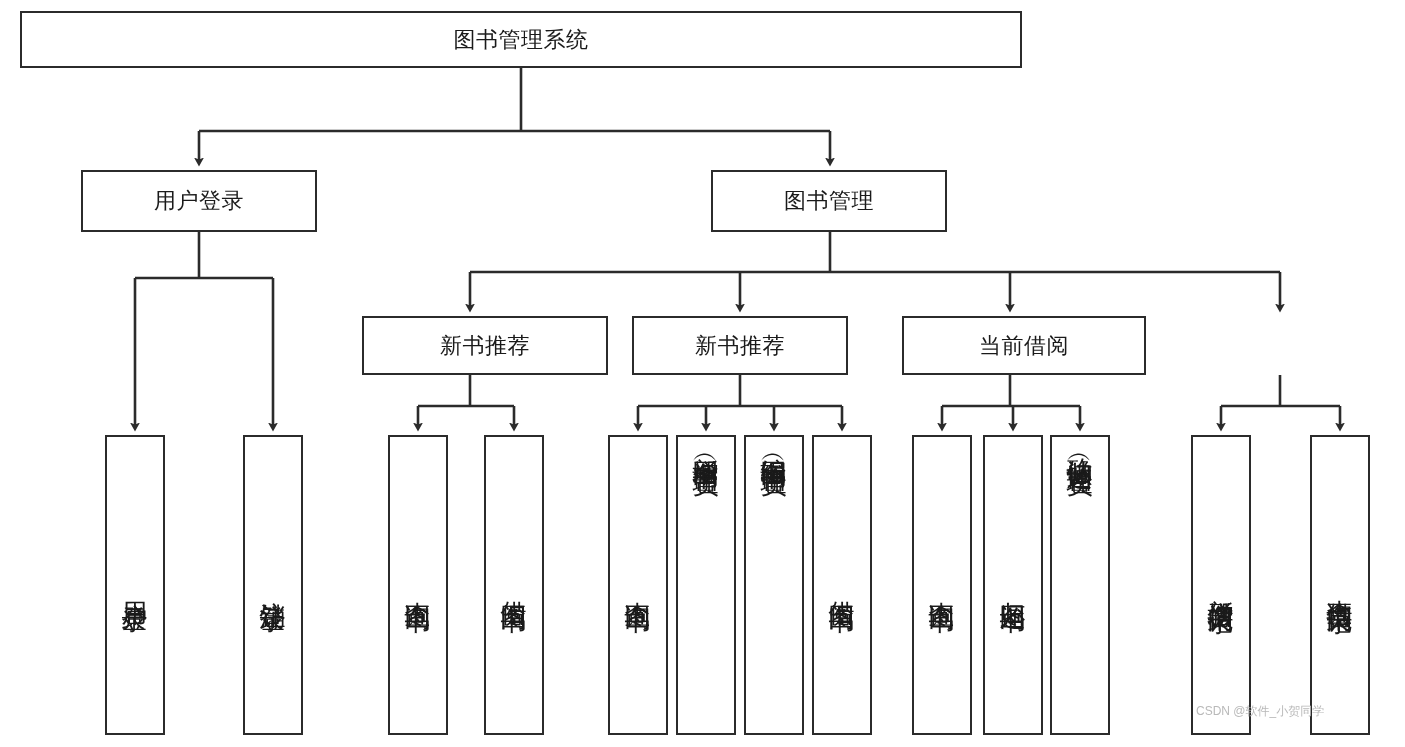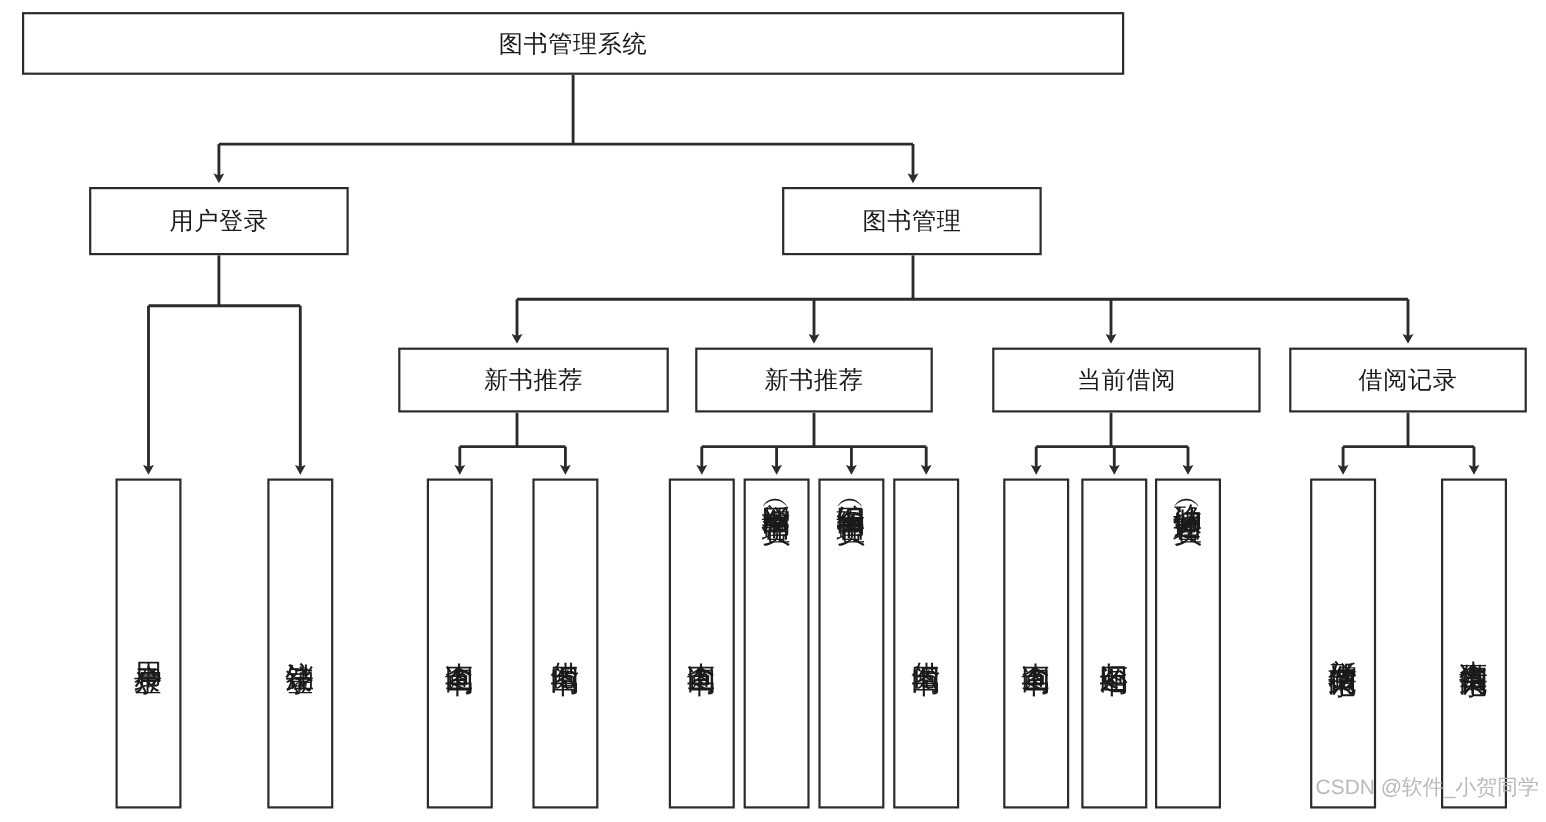--- a/index.html
+++ b/index.html
@@ -55,21 +55,21 @@
     line-height: 1.08;
     letter-spacing: 2px;
     white-space: nowrap;
   }
   .node.v.center {
     align-items: center;
   }
   .watermark {
     position: absolute;
     color: #b9b9b9;
-    font-size: 19px;
+    font-size: 12px;
     white-space: nowrap;
     font-family: "Liberation Sans", "DejaVu Sans", sans-serif;
   }
 </style>
 </head>
 <body>
 
 <div id="canvas">
 
   <svg class="edges" viewBox="0 0 1405 747">
@@ -135,23 +135,20 @@
 
   <div class="node h" style="left:362px; top:316px; width:246px; height:59px;">
     <span class="label">新书推荐</span>
   </div>
   <div class="node h" style="left:632px; top:316px; width:216px; height:59px;">
     <span class="label">新书推荐</span>
   </div>
   <div class="node h" style="left:902px; top:316px; width:244px; height:59px;">
     <span class="label">当前借阅</span>
   </div>
-  <div class="node h" style="left:1172px; top:316px; width:216px; height:59px;">
-    <span class="label">借阅记录</span>
-  </div>
 
   <div class="node v center" style="left:105px; top:435px; width:60px; height:300px;">
     <span class="label">用户登录</span>
   </div>
   <div class="node v center" style="left:243px; top:435px; width:60px; height:300px;">
     <span class="label">注销登录</span>
   </div>
   <div class="node v center" style="left:388px; top:435px; width:60px; height:300px;">
     <span class="label">查询图书</span>
   </div>

